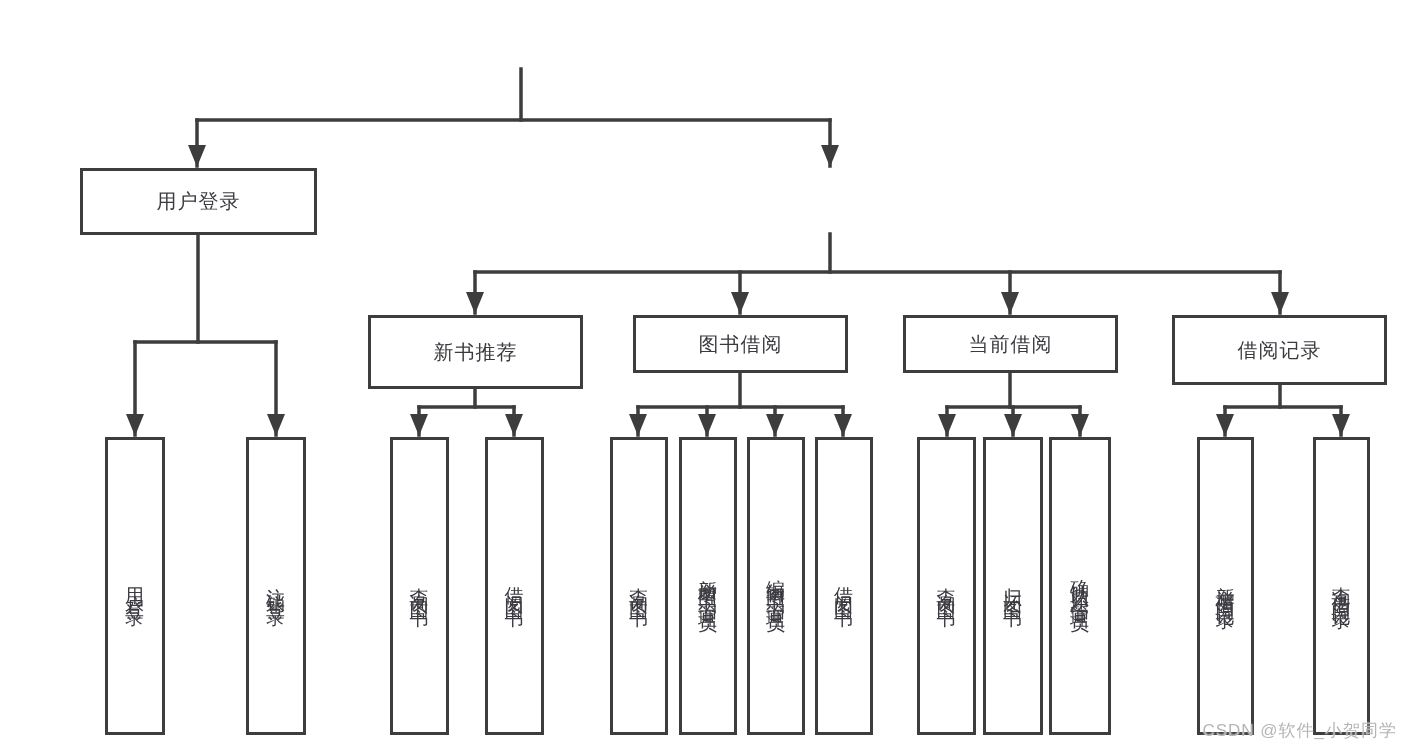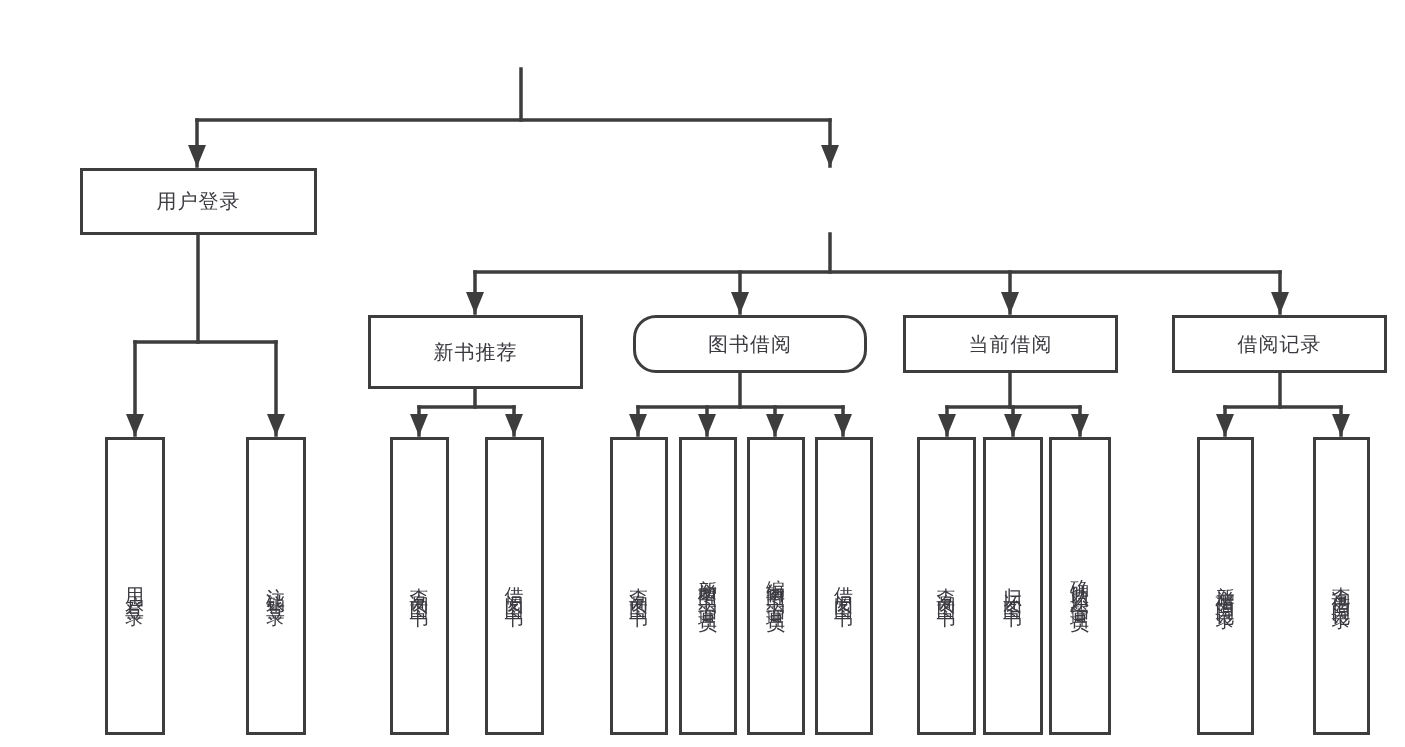--- a/index.html
+++ b/index.html
@@ -113,36 +113,37 @@
       <path d="M1225,407 H1341"></path>
       <path d="M1225,407 V435" marker-end="url(#arrow)"></path>
       <path d="M1341,407 V435" marker-end="url(#arrow)"></path>
     </g>
   </svg>
 
 
   <div class="node h-text" style="left:80px; top:168px; width:237px; height:67px;">用户登录</div>
 
   <div class="node h-text" style="left:368px; top:315px; width:215px; height:74px;">新书推荐</div>
-  <div class="node h-text" style="left:633px; top:315px; width:234px; height:58px;border-radius:23px;">图书借阅</div>
+  <div class="node h-text" style="left:633px; top:315px; width:215px; height:58px;">图书借阅</div>
   <div class="node h-text" style="left:903px; top:315px; width:215px; height:58px;">当前借阅</div>
-  <div class="node h-text" style="left:1172px; top:315px; width:215px; height:58px;">借阅记录</div>
+  <div class="node h-text" style="left:1172px; top:315px; width:215px; height:70px;">借阅记录</div>
 
   <div class="node v-text" style="left:105px; top:437px; width:60px; height:298px;">用户登录</div>
   <div class="node v-text" style="left:246px; top:437px; width:60px; height:298px;">注销登录</div>
 
   <div class="node v-text" style="left:390px; top:437px; width:59px; height:298px;">查询图书</div>
   <div class="node v-text" style="left:485px; top:437px; width:59px; height:298px;">借阅图书</div>
 
   <div class="node v-text" style="left:610px; top:437px; width:58px; height:298px;">查询图书</div>
   <div class="node v-text long" style="left:679px; top:437px; width:58px; height:298px;">新增图书（管理员）</div>
   <div class="node v-text long" style="left:747px; top:437px; width:58px; height:298px;">编辑图书（管理员）</div>
   <div class="node v-text" style="left:815px; top:437px; width:58px; height:298px;">借阅图书</div>
 
   <div class="node v-text" style="left:917px; top:437px; width:59px; height:298px;">查询图书</div>
   <div class="node v-text" style="left:983px; top:437px; width:60px; height:298px;">归还图书</div>
   <div class="node v-text long" style="left:1049px; top:437px; width:62px; height:298px;">确认归还（管理员）</div>
 
   <div class="node v-text long" style="left:1197px; top:437px; width:57px; height:298px;">新增借阅记录</div>
   <div class="node v-text long" style="left:1313px; top:437px; width:57px; height:298px;">查询借阅记录</div>
 
+  <div class="watermark">CSDN @软件_小贺同学</div>
 
 </div>
 
 </body></html>

